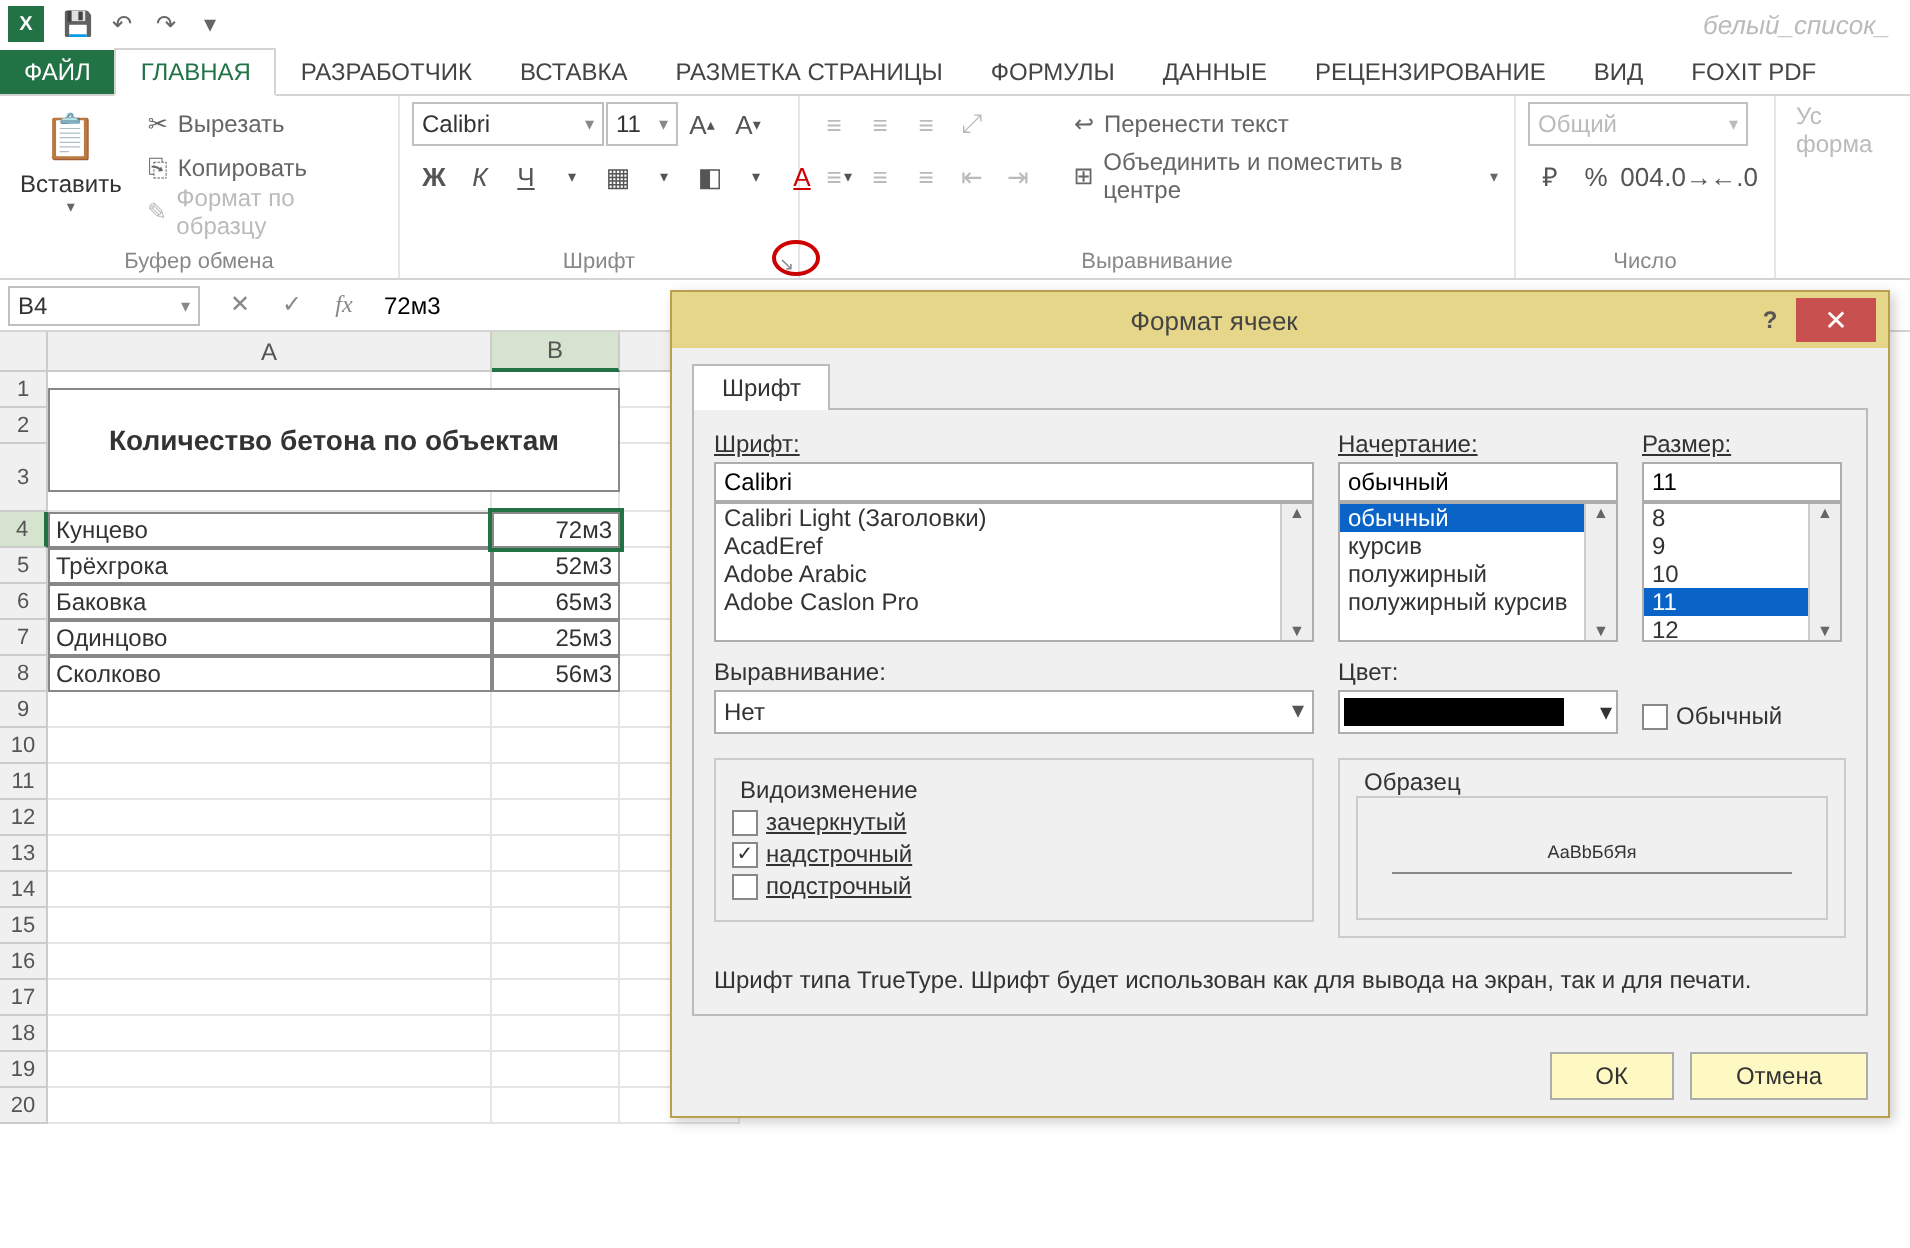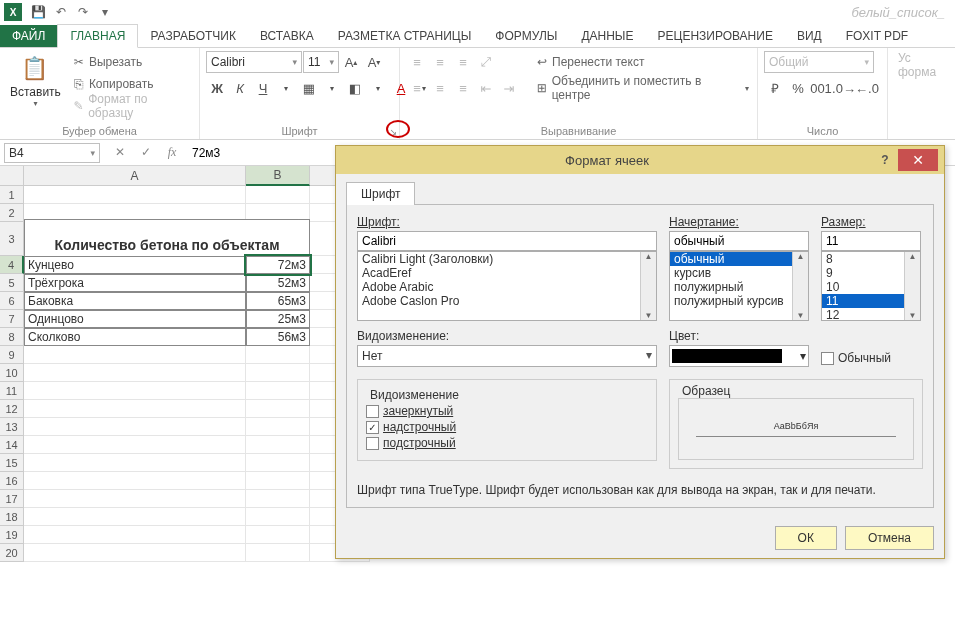--- a/index.html
+++ b/index.html
@@ -208,21 +208,21 @@
 
   <div class="ribbon-group" style="width:130px">
     <div class="ribbon-group-body col disabled" style="gap:4px">
       <div class="font-box" style="width:110px">
           <span>Общий</span>
           <span style="margin-left:auto;font-size:9px">▾</span>
         </div>
       <div class="btn-row">
         <div class="rbtn">₽</div>
         <div class="rbtn">%</div>
-        <div class="rbtn">001</div>
+        <div class="rbtn">004</div>
         <div class="rbtn">.0→</div>
         <div class="rbtn">←.0</div>
       </div>
     </div>
     <div class="ribbon-group-label">Число</div>
   </div>
 
   <div class="ribbon-group" style="border:none;padding-left:10px">
     <div class="col disabled" style="font-size:12px;line-height:14px;white-space:pre">Ус
 форма</div>
@@ -325,21 +325,21 @@
       <div class="cell " style="left: 286px; top: 304px; width: 60px; height: 18px;"></div>
       <div class="cell " style="left: 0px; top: 322px; width: 222px; height: 18px;"></div>
       <div class="cell " style="left: 222px; top: 322px; width: 64px; height: 18px;"></div>
       <div class="cell " style="left: 286px; top: 322px; width: 60px; height: 18px;"></div>
       <div class="cell " style="left: 0px; top: 340px; width: 222px; height: 18px;"></div>
       <div class="cell " style="left: 222px; top: 340px; width: 64px; height: 18px;"></div>
       <div class="cell " style="left: 286px; top: 340px; width: 60px; height: 18px;"></div>
       <div class="cell " style="left: 0px; top: 358px; width: 222px; height: 18px;"></div>
       <div class="cell " style="left: 222px; top: 358px; width: 64px; height: 18px;"></div>
       <div class="cell " style="left: 286px; top: 358px; width: 60px; height: 18px;"></div>
-      <div class="cell b header-merged" style="left: 0px; top: 33px; width: 286px; height: 52px;">Количество бетона по объектам</div>
+      <div class="cell b header-merged" style="left: 0px; top: 8px; width: 286px; height: 52px;">Количество бетона по объектам</div>
       <div class="cell b" style="left: 0px; top: 70px; width: 222px; height: 18px;">Кунцево</div>
       <div class="cell b num selected" style="left: 222px; top: 70px; width: 64px; height: 18px;">72м3</div>
       <div class="cell b" style="left: 0px; top: 88px; width: 222px; height: 18px;">Трёхгрока</div>
       <div class="cell b num" style="left: 222px; top: 88px; width: 64px; height: 18px;">52м3</div>
       <div class="cell b" style="left: 0px; top: 106px; width: 222px; height: 18px;">Баковка</div>
       <div class="cell b num" style="left: 222px; top: 106px; width: 64px; height: 18px;">65м3</div>
       <div class="cell b" style="left: 0px; top: 124px; width: 222px; height: 18px;">Одинцово</div>
       <div class="cell b num" style="left: 222px; top: 124px; width: 64px; height: 18px;">25м3</div>
       <div class="cell b" style="left: 0px; top: 142px; width: 222px; height: 18px;">Сколково</div>
       <div class="cell b num" style="left: 222px; top: 142px; width: 64px; height: 18px;">56м3</div>
@@ -387,21 +387,21 @@
             <div class="item">9</div>
             <div class="item">10</div>
             <div class="item sel">11</div>
             <div class="item">12</div>
             <div class="sb"></div>
           </div>
       </div>
     </div>
     <div class="dlg-row">
       <div class="dlg-col" style="width:300px">
-        <div class="lbl">Видоизменение:</div>
+        <div class="lbl">Выравнивание:</div>
         <div class="combo">
             <span>Нет</span>
           </div>
       </div>
       <div class="dlg-col" style="width:140px">
         <div class="lbl">Цвет:</div>
         <div class="colorbox">
             <div class="sw"></div>
             <span style="margin-left:auto">▾</span>
           </div>

